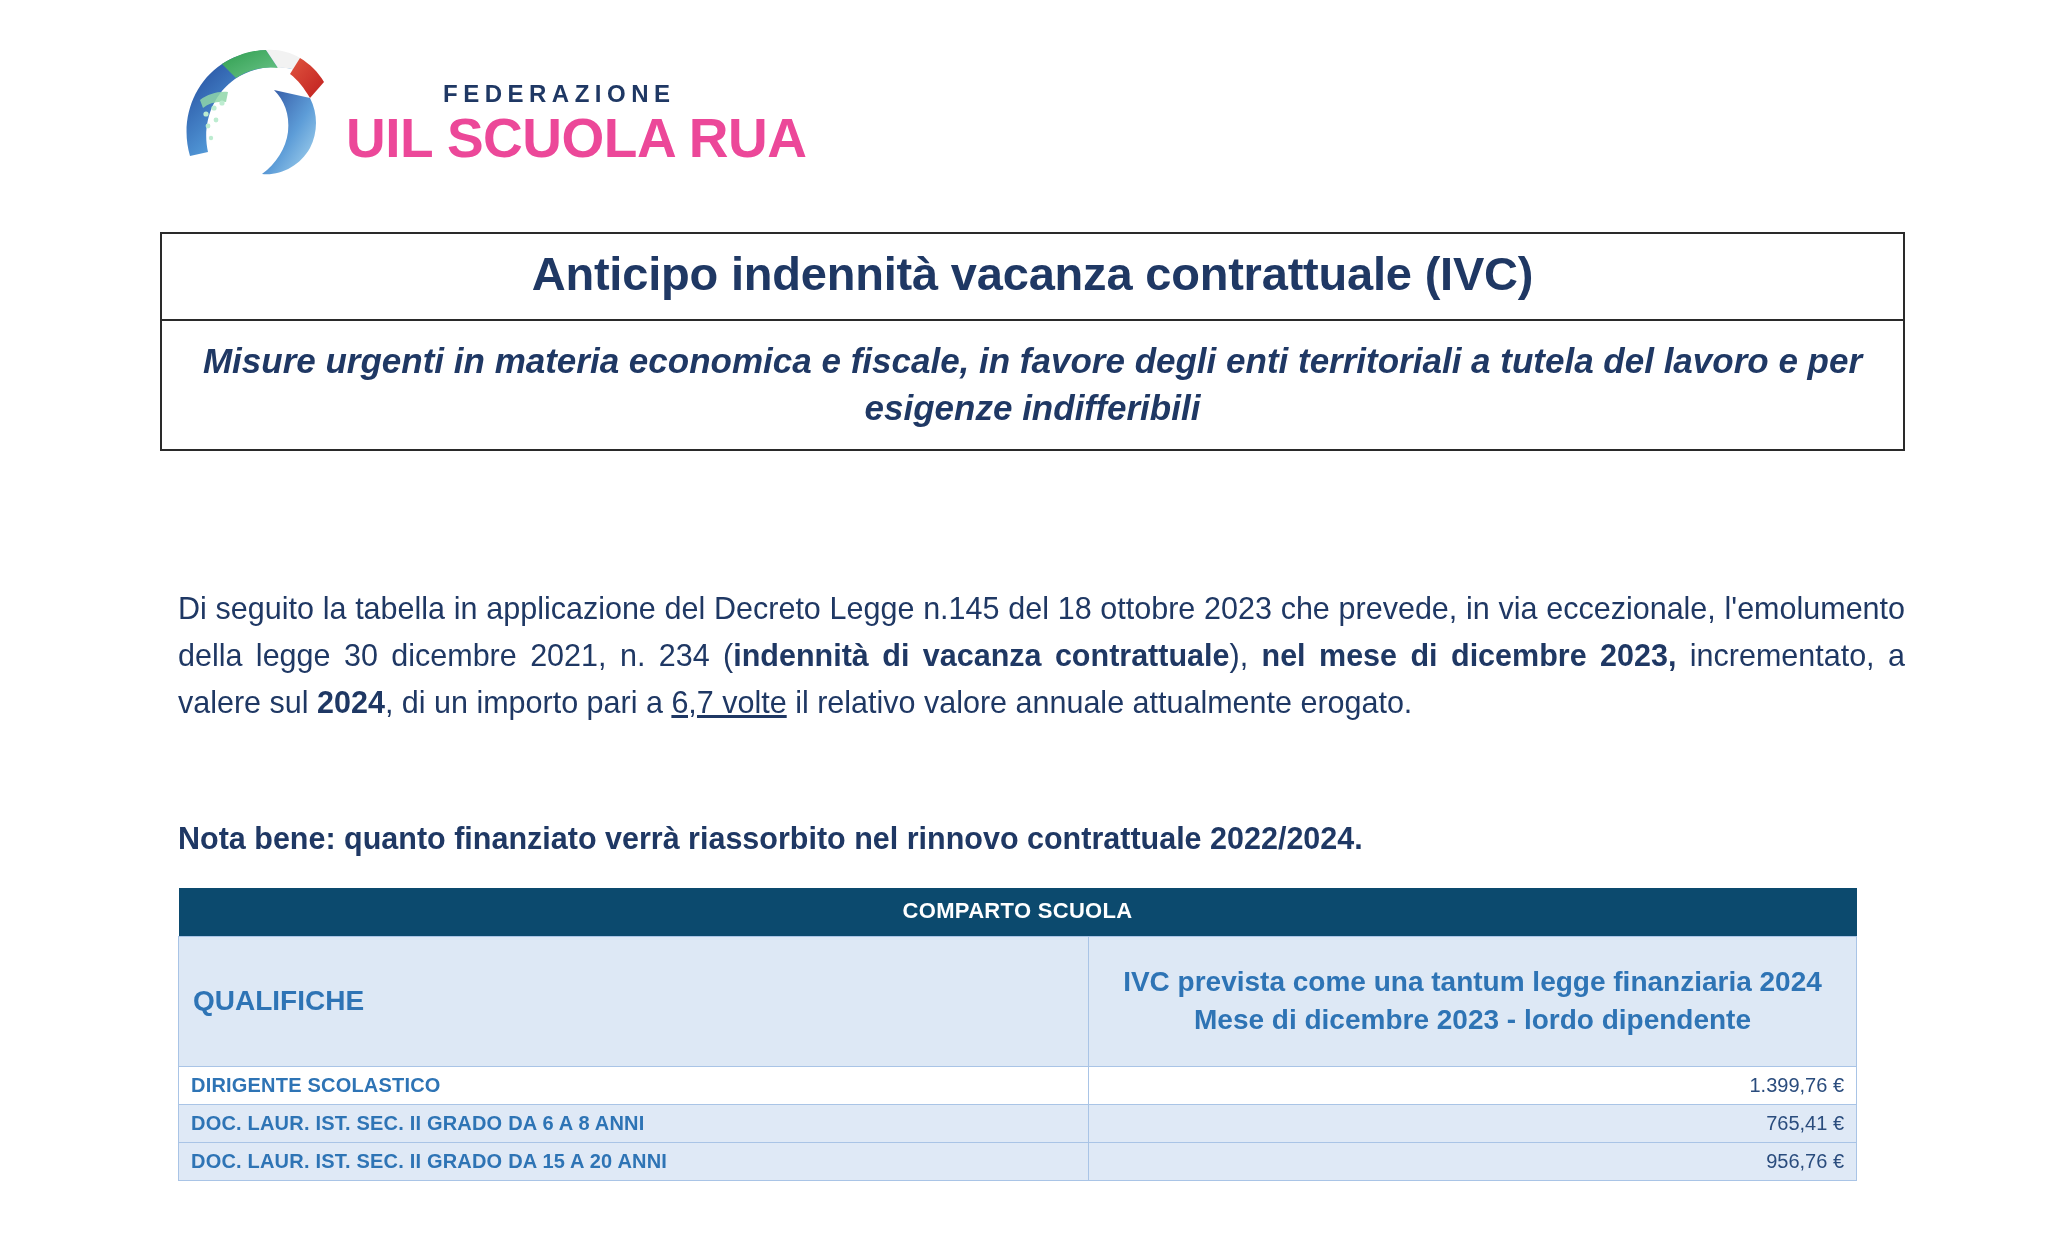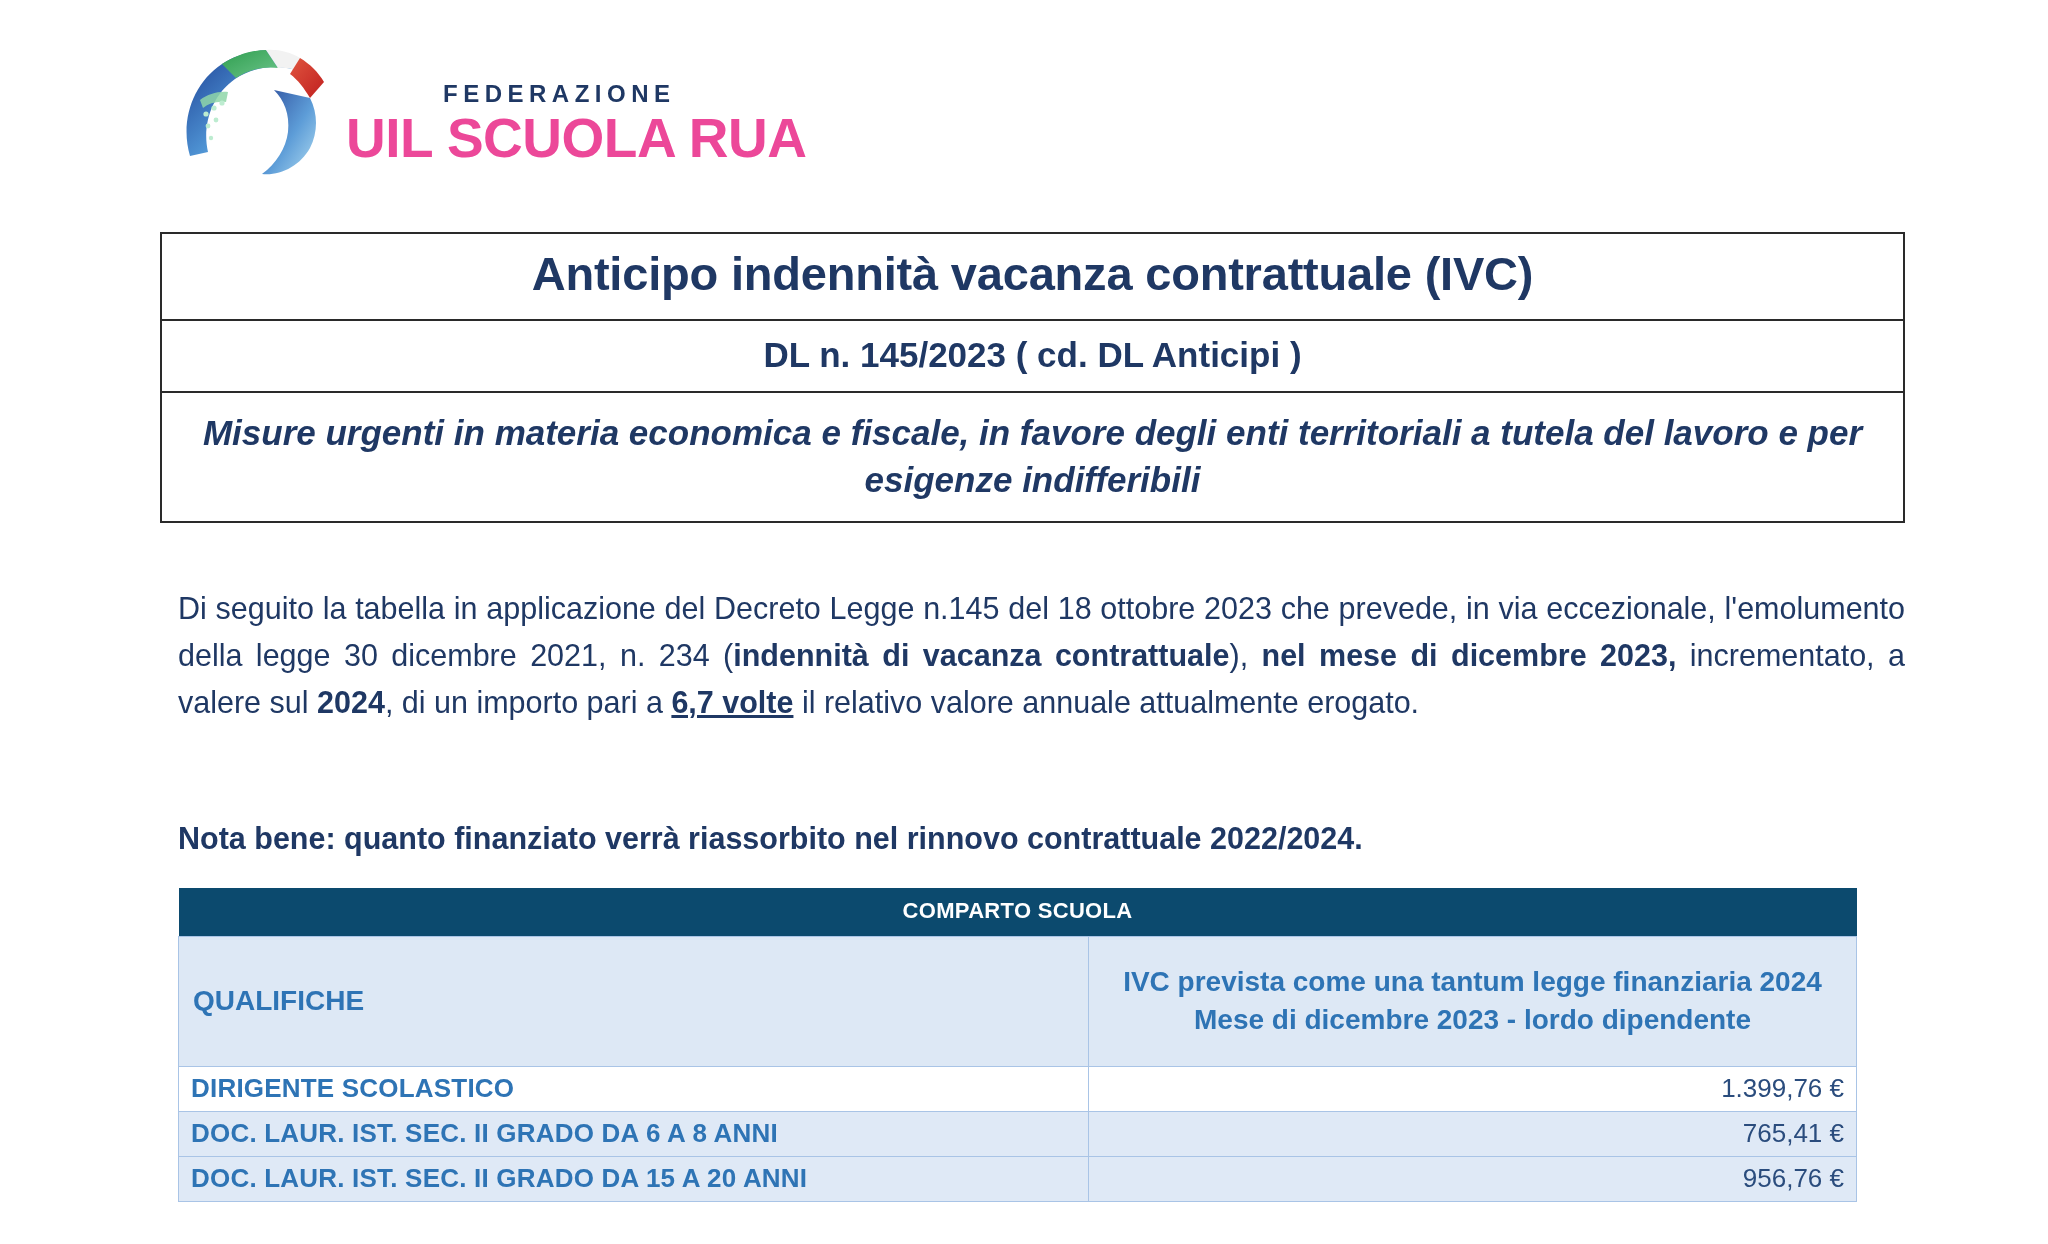--- a/index.html
+++ b/index.html
@@ -108,21 +108,21 @@
     top: 585px;
     width: 1727px;
     font-size: 30.5px;
     line-height: 1.54;
     color: #1f3864;
     text-align: justify;
     text-justify: inter-word;
   }
   .body-para b { font-weight: bold; }
   .body-para u.strong {
-    font-weight: bold;
+    font-weight: normal;
     text-decoration: underline;
     margin-top: 35px;
   }
 
   .nota {
     position: absolute;
     left: 178px;
     top: 816px;
     width: 1727px;
     font-size: 30.5px;
@@ -161,21 +161,21 @@
     font-weight: bold;
     vertical-align: middle;
     border: 1px solid #a9c4e6;
     padding: 26px 14px 28px 14px;
     line-height: 1.34;
   }
   .tbl .hdr td.left  { text-align: left; }
   .tbl .hdr td.right { text-align: center; }
 
   .tbl tr.data td {
-    font-size: 26px;
+    font-size: 20px;
     border: 1px solid #a9c4e6;
     padding: 6px 12px 7px 12px;
     height: 38px;
     box-sizing: border-box;
   }
   .tbl tr.data td.qual {
     font-weight: bold;
     color: #2e74b5;
     text-align: left;
     letter-spacing: 0.2px;
@@ -227,23 +227,20 @@
     </svg>
     <div class="logo-text-top">FEDERAZIONE</div>
     <div class="logo-text-main">UIL SCUOLA RUA</div>
   </div>
 
   <div class="title-box">
     <div class="title-row">
       <div class="title-main">Anticipo indennità vacanza contrattuale (IVC)</div>
     </div>
     <div class="title-row">
-      <div class="title-sub">DL n. 145/2023 ( cd. DL Anticipi )</div>
-    </div>
-    <div class="title-row">
       <div class="title-italic">Misure urgenti in materia economica e fiscale, in favore degli enti territoriali a tutela del lavoro e per esigenze indifferibili</div>
     </div>
   </div>
 
   <div class="body-para"><span>Di seguito la tabella in applicazione del Decreto Legge n.145 del 18 ottobre 2023 che prevede, in via eccezionale, l'emolumento della legge 30 dicembre 2021, n. 234 (</span><b>indennità di vacanza contrattuale</b><span>), </span><b>nel mese di dicembre 2023,</b><span> incrementato, a valere sul </span><b>2024</b><span>, di un importo pari a </span><u class="strong">6,7 volte</u><span> il relativo valore annuale attualmente erogato.</span></div>
 
   <div class="nota">Nota bene: quanto finanziato verrà riassorbito nel rinnovo contrattuale 2022/2024.</div>
 
   <table class="tbl">
     <colgroup>

